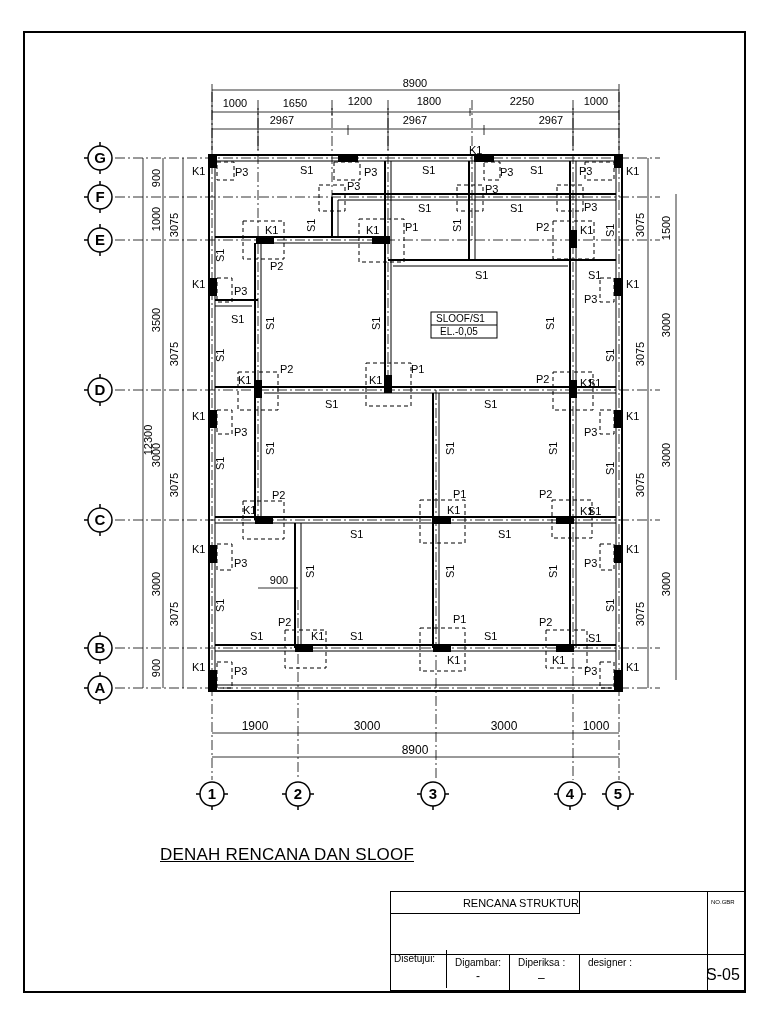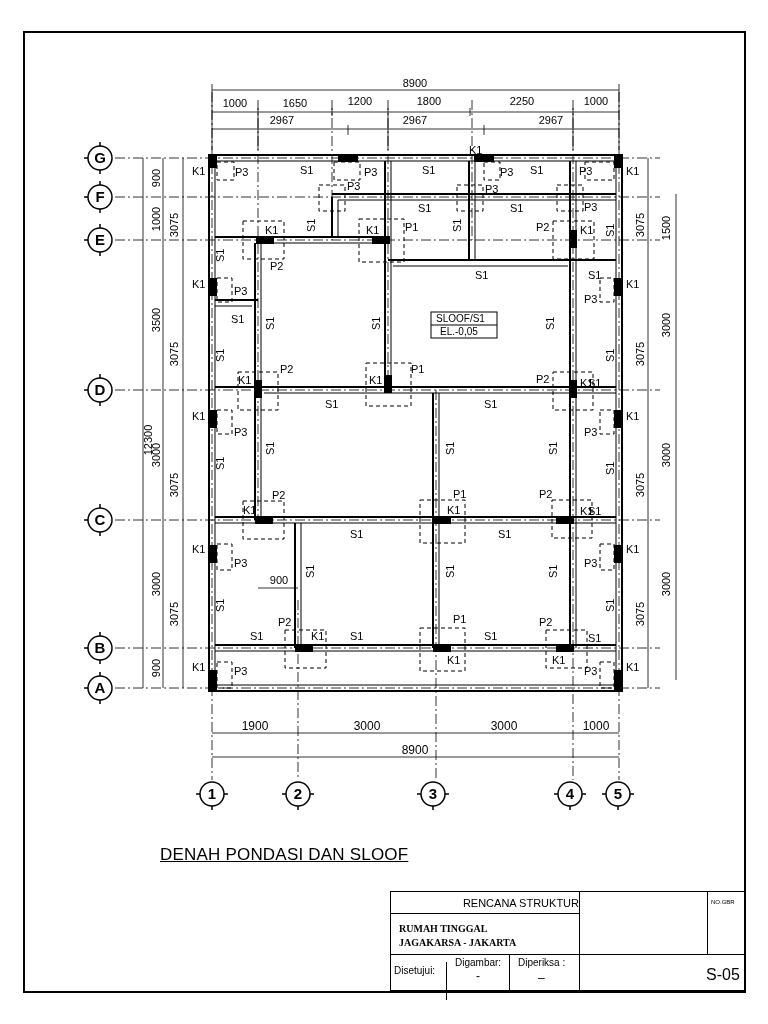--- a/index.html
+++ b/index.html
@@ -397,35 +397,32 @@
   </g>
   <g font-size="15" font-weight="bold" text-anchor="middle" fill="#000">
     <text x="212" y="799">1</text>
     <text x="298" y="799">2</text>
     <text x="433" y="799">3</text>
     <text x="570" y="799">4</text>
     <text x="618" y="799">5</text>
   </g>
 </svg>
 
-<div class="title-caption">DENAH PONDASI DAN SLOOF</div>
+<div class="title-caption">DENAH RENCANA DAN SLOOF</div>
 
 <div class="tb">
 
   <div style="left:0;top:0;width:189px;height:22px;border-right:1px solid #000;border-bottom:1px solid #000;text-align:right;line-height:22px;" class="c">RENCANA STRUKTUR</div>
-  <div style="left:0;top:22px;width:189px;height:40px;border-right:1px solid #000;padding:8px 0 0 8px;">
-    <div class="serif" style="position:static;">RUMAH TINGGAL</div>
-    <div class="serif" style="position:static;">JAGAKARSA - JAKARTA</div>
-  </div>
   <div style="left:189px;top:0;width:128px;height:62px;border-right:1px solid #000;"></div>
   <div style="left:317px;top:0;width:37px;height:62px;border-right:1px solid #000;font-size:6px;padding:7px 0 0 3px;">NO.GBR</div>
   <div style="left:0;top:62px;width:354px;height:38px;border-top:1px solid #000;border-right:1px solid #000;border-bottom:2px solid #000;"></div>
-  <div style="left:0;top:70px;width:56px;height:38px;border-right:1px solid #000;font-size:10px;padding:3px 0 0 3px;">Disetujui:</div>
+  <div style="left:0;top:58px;width:56px;height:38px;border-right:1px solid #000;font-size:10px;padding:3px 0 0 3px;">Disetujui:</div>
   <div style="left:60px;top:62px;width:59px;height:38px;border-right:1px solid #000;font-size:10px;padding:3px 0 0 4px;">
     <span>Digambar:</span>
     <div style="left:25px;top:15px;font-size:12px;">-</div>
   </div>
   <div style="left:115px;top:62px;width:74px;height:38px;border-right:1px solid #000;font-size:10px;padding:3px 12px 0 12px;">
     <span>Diperiksa :</span>
     <div style="left:32px;top:17px;font-size:12px;">–</div>
   </div>
+  <div style="left:189px;top:62px;width:128px;height:38px;border-right:1px solid #000;font-size:10px;padding:3px 0 0 8px;">designer :</div>
   <div style="left:315px;top:74px;width:39px;font-size:16px;">S-05</div>
 </div>
 
 </body></html>

